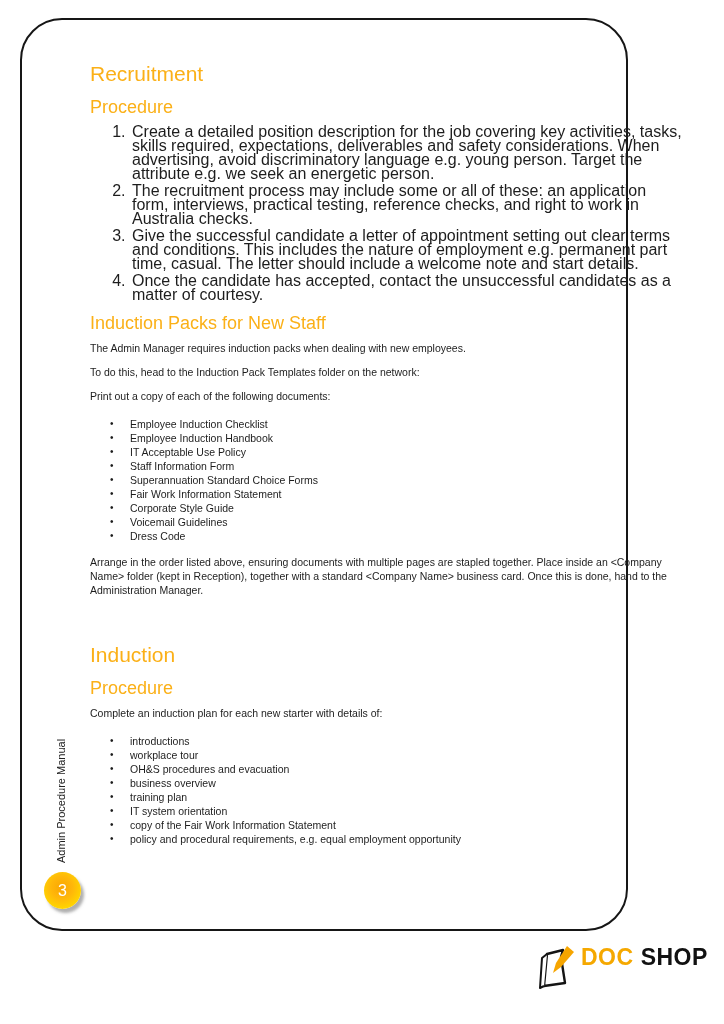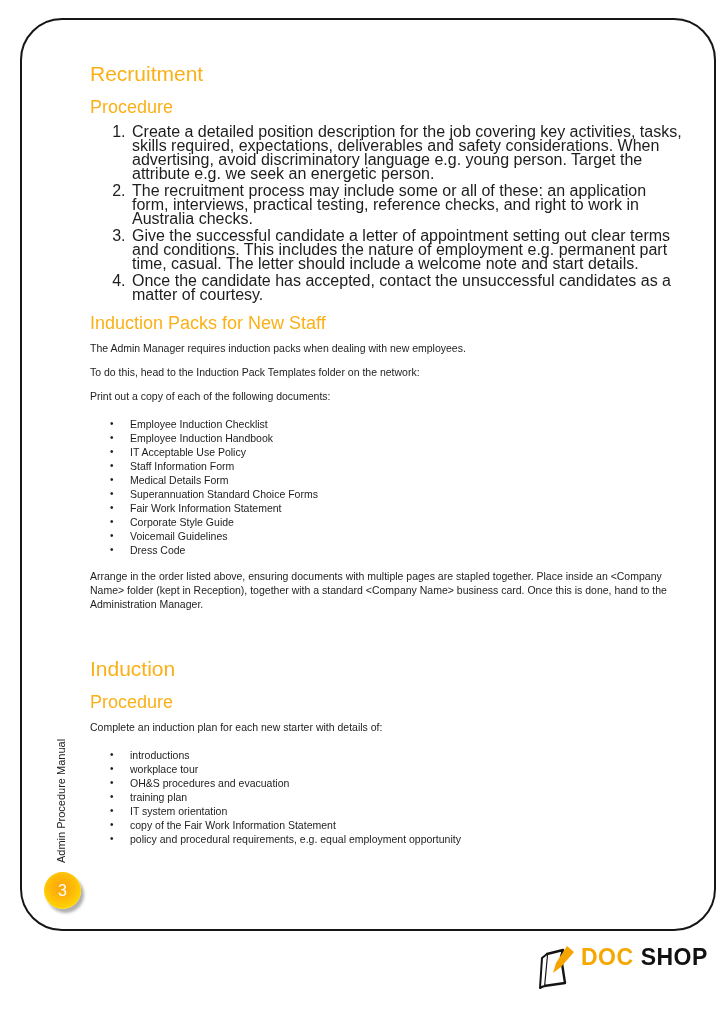--- a/index.html
+++ b/index.html
@@ -16,21 +16,21 @@
     color:var(--text);
     overflow:hidden;
     position:relative;
   }
   .canvas{position:absolute;inset:0;}
 
   
   .page-frame{
     position:absolute;
     left:20px;top:18px;
-    width:696px;height:913px;
+    width:608px;height:913px;
     border:2px solid var(--border);
     border-radius:42px;
     background:#ffffff;
   }
 
   .doc-content{
     position:absolute;
     left:68px;top:42px;
     width:596px;
   }
@@ -153,38 +153,38 @@
       <section class="section-induction-packs">
         <h2 class="sub-heading">Induction Packs for New Staff</h2>
         <p class="body-text">The Admin Manager requires induction packs when dealing with new employees.</p>
         <p class="body-text">To do this, head to the Induction Pack Templates folder on the network:</p>
         <p class="body-text">Print out a copy of each of the following documents:</p>
         <ul class="dot-list">
             <li>Employee Induction Checklist</li>
             <li>Employee Induction Handbook</li>
             <li>IT Acceptable Use Policy</li>
             <li>Staff Information Form</li>
-            <li>Medical Details Form</li>
             <li>Superannuation Standard Choice Forms</li>
             <li>Fair Work Information Statement</li>
             <li>Corporate Style Guide</li>
             <li>Voicemail Guidelines</li>
             <li>Dress Code</li>
           </ul>
         <p class="body-text closing">Arrange in the order listed above, ensuring documents with multiple pages are stapled together. Place inside an &lt;Company Name&gt; folder (kept in Reception), together with a standard &lt;Company Name&gt; business card. Once this is done, hand to the Administration Manager.</p>
       </section>
 
       <section class="section-induction">
         <h1 class="section-title">Induction</h1>
         <h2 class="sub-heading">Procedure</h2>
         <p class="body-text">Complete an induction plan for each new starter with details of:</p>
         <ul class="dot-list">
             <li>introductions</li>
             <li>workplace tour</li>
             <li>OH&amp;S procedures and evacuation</li>
+            <li>business overview</li>
             <li>training plan</li>
             <li>IT system orientation</li>
             <li>copy of the Fair Work Information Statement</li>
             <li>policy and procedural requirements, e.g. equal employment opportunity</li>
           </ul>
       </section>
 
     </div>
   </div>
 

